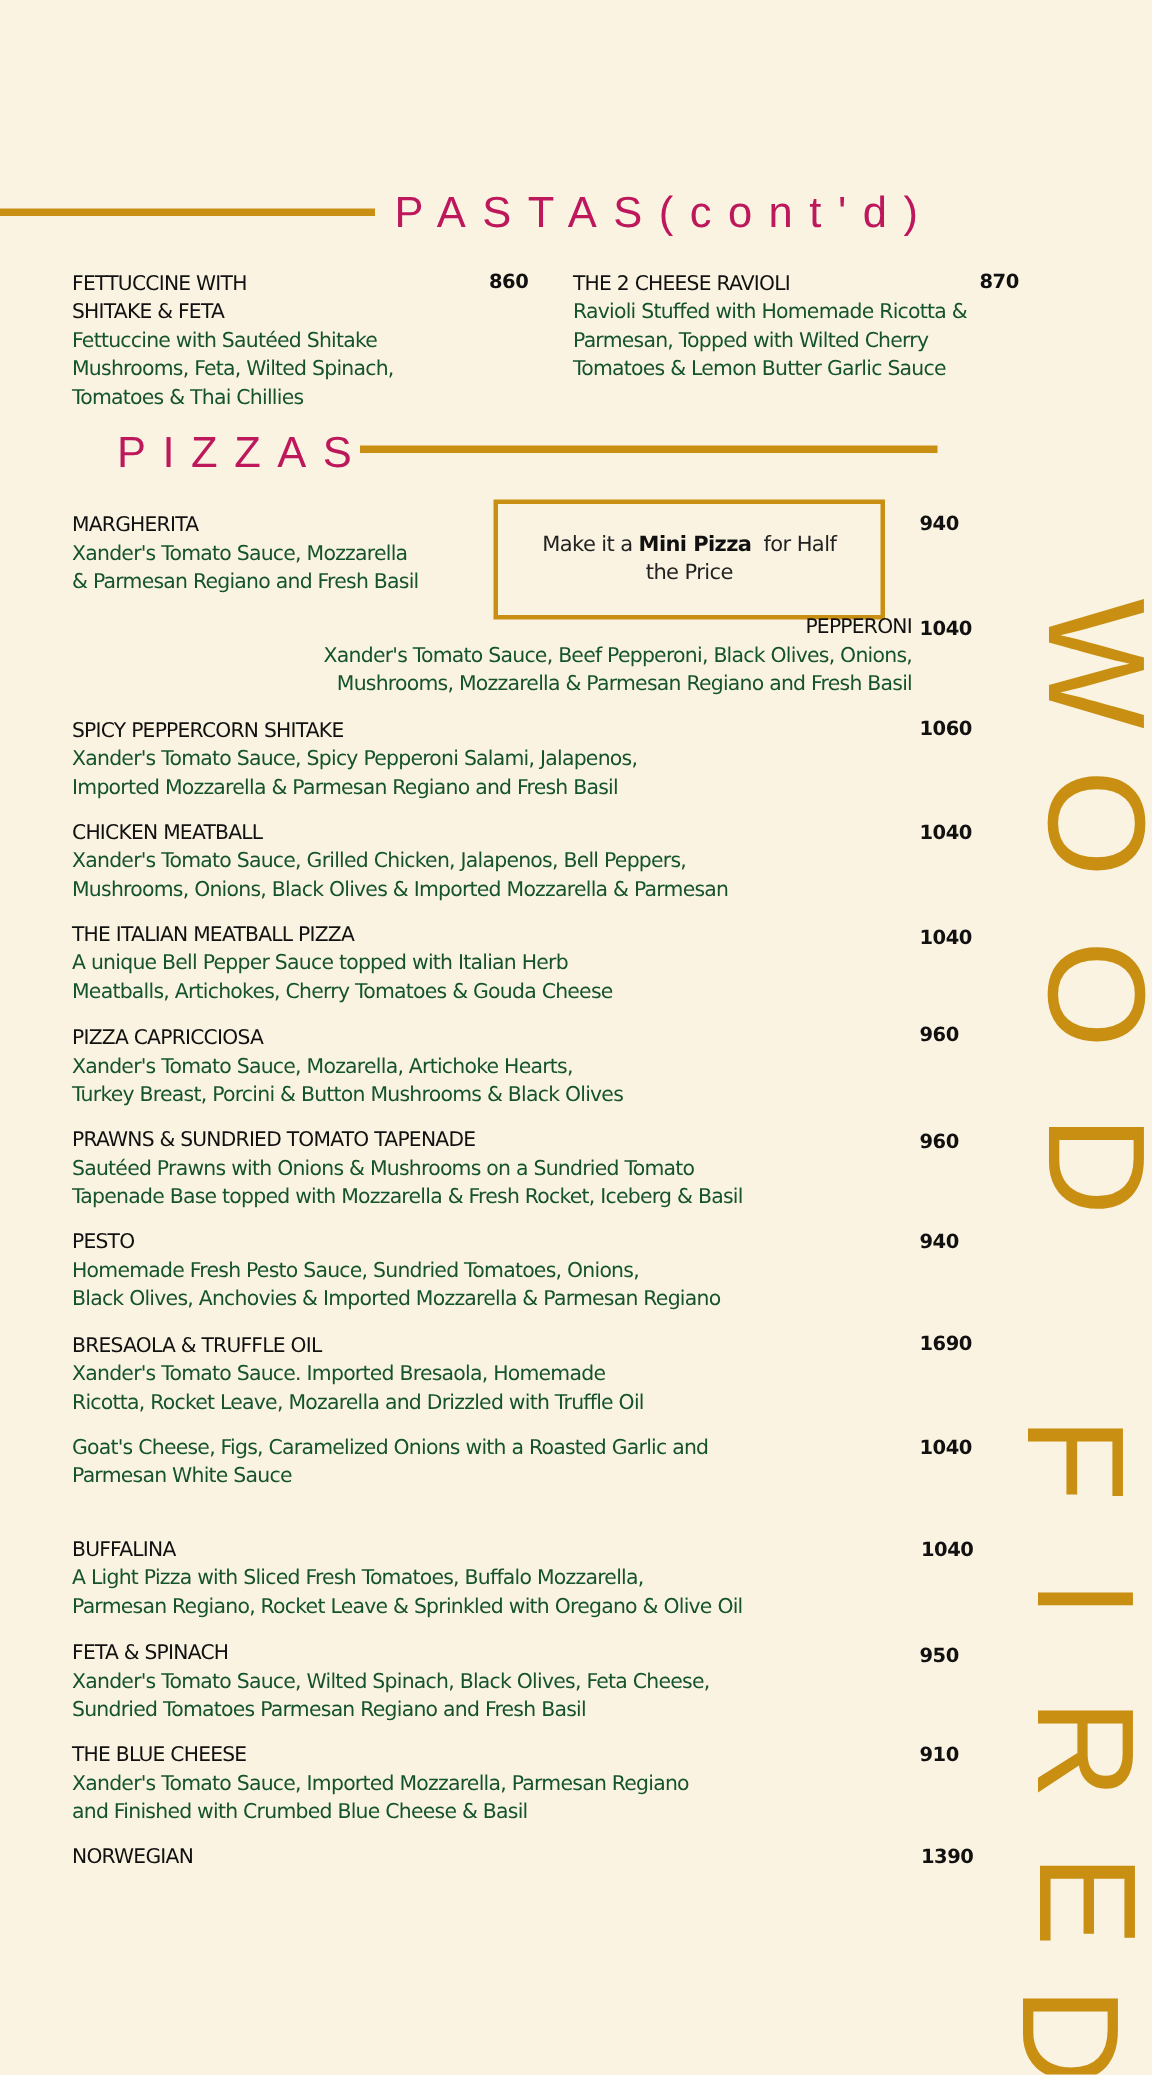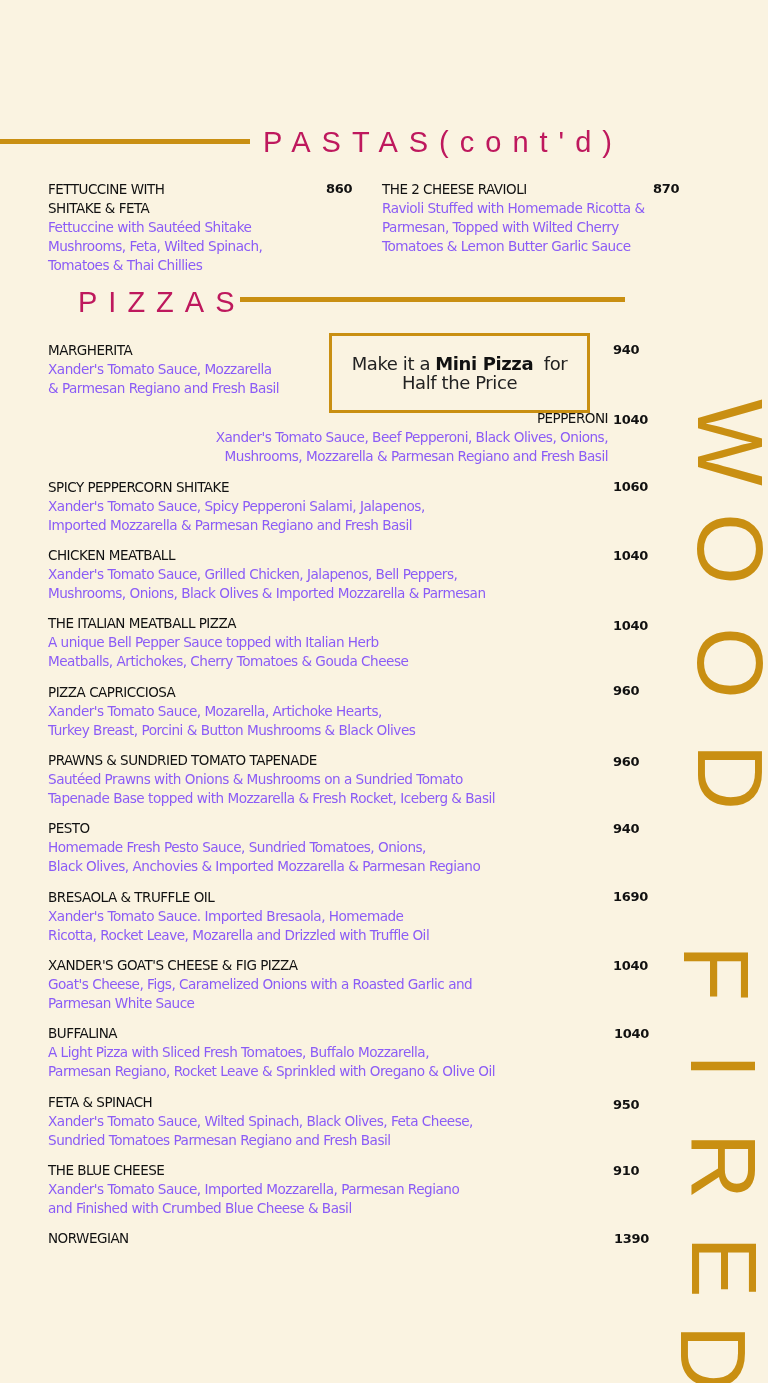--- a/index.html
+++ b/index.html
@@ -29,21 +29,21 @@
       letter-spacing: -0.5px;
       color: #111;
       line-height: 19px;
       white-space: nowrap;
     }
     .item-desc {
       font-family: "DejaVu Sans", sans-serif;
       font-weight: 400;
       font-size: 13.6px;
       letter-spacing: -0.5px;
-      color: #8b5cf6;
+      color: #14532d;
       line-height: 19px;
       white-space: pre-line;
     }
     .price {
       position: absolute;
       font-family: "DejaVu Sans", sans-serif;
       font-weight: 700;
       font-size: 13px;
       letter-spacing: -0.3px;
       color: #111;
@@ -51,21 +51,21 @@
     .pasta-block { position: absolute; }
     .pizza-item { position: absolute; left: 48px; width: 560px; }
     .promo-box {
       position: absolute;
       left: 329px; top: 333px;
       width: 255px; height: 74px;
       border: 3px solid #c98f12;
       display: flex; align-items: center; justify-content: flex-start;
       text-align: center;
       font-family: "DejaVu Sans", sans-serif;
-      font-size: 18px;
+      font-size: 14px;
       letter-spacing: -0.4px;
       color: #222;
       line-height: 19px;
       padding: 0 18px;
       box-sizing: border-box;
       width: 261px; height: 80px;
     }
     .promo-box b { font-weight: 700; color: #111; }
     .vertical-text {
       position: absolute;
@@ -173,21 +173,20 @@
 <div class="price" style="left:613px; top:821px;">940</div>
 
 <div class="pizza-item" style="top:888px;">
   <div class="item-name">BRESAOLA &amp; TRUFFLE OIL</div>
   <div class="item-desc">Xander's Tomato Sauce. Imported Bresaola, Homemade
 Ricotta, Rocket Leave, Mozarella and Drizzled with Truffle Oil</div>
 </div>
 <div class="price" style="left:613px; top:889px;">1690</div>
 
 <div class="pizza-item" style="top:956px;">
-  <div class="item-name">XANDER'S GOAT'S CHEESE &amp; FIG PIZZA</div>
   <div class="item-desc">Goat's Cheese, Figs, Caramelized Onions with a Roasted Garlic and
 Parmesan White Sauce</div>
 </div>
 <div class="price" style="left:613px; top:958px;">1040</div>
 
 <div class="pizza-item" style="top:1024px;">
   <div class="item-name">BUFFALINA</div>
   <div class="item-desc">A Light Pizza with Sliced Fresh Tomatoes, Buffalo Mozzarella,
 Parmesan Regiano, Rocket Leave &amp; Sprinkled with Oregano &amp; Olive Oil</div>
 </div>

